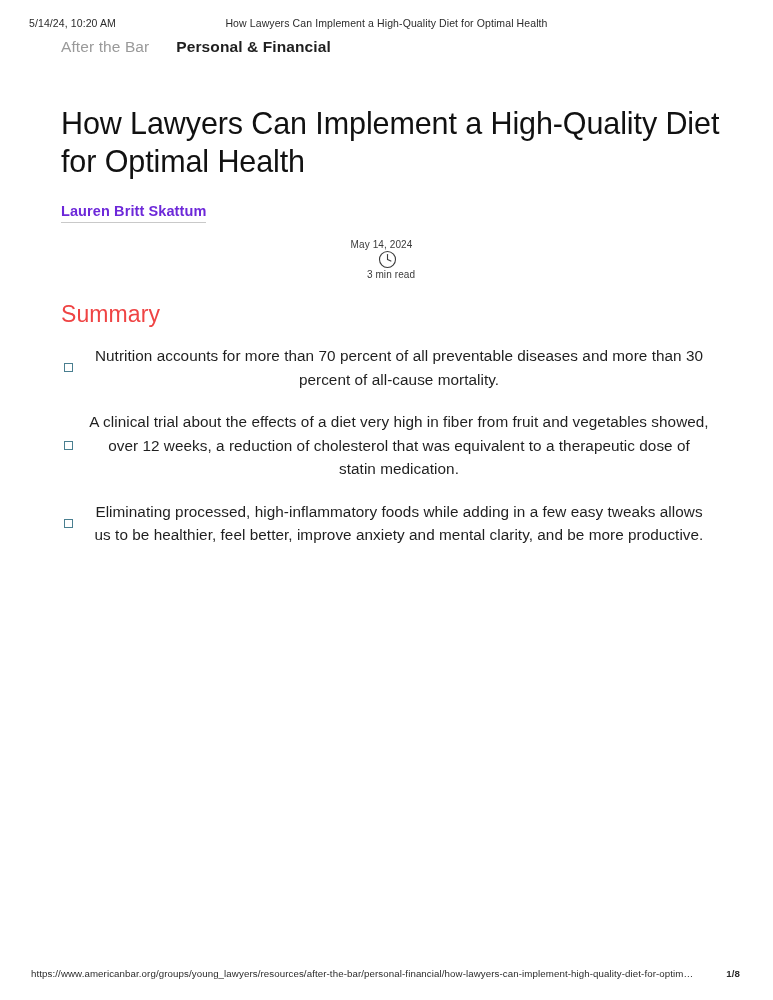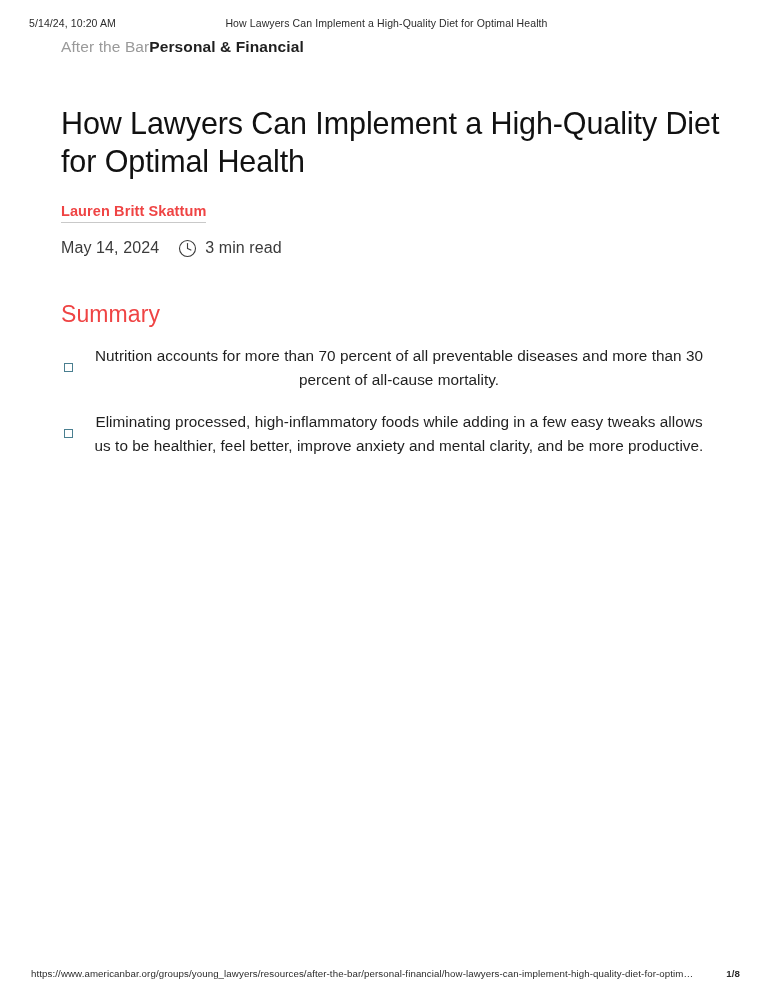--- a/index.html
+++ b/index.html
@@ -44,21 +44,21 @@
     white-space: nowrap;
   }
 
   
   .breadcrumb {
     position: absolute;
     left: 61px;
     top: 38px;
     display: flex;
     align-items: flex-end;
-    gap: 0;
+    gap: 27px;
     white-space: nowrap;
   }
   .crumb-section {
     font-size: 15.5px;
     color: #9a9a9a;
     letter-spacing: 0.1px;
   }
   .crumb-current {
     font-size: 15.5px;
     color: #1f1f1f;
@@ -82,33 +82,34 @@
     letter-spacing: -0.1px;
     width: 665px;
   }
   .byline {
     margin-top: 22px;
   }
   .author-link {
     display: inline-block;
     font-size: 14.5px;
     font-weight: 700;
-    color: #ef4444;
+    color: #6d28d9;
     text-decoration: none;
     border-bottom: 1px solid #c9c9c9;
     padding-bottom: 3px;
     letter-spacing: 0.1px;
   }
   .meta-row {
     margin-top: 16px;
     display: flex;
-    align-items: flex-start;
-    font-size: 16px;
+    align-items: center;
+    font-size: 10px;
     color: #3b3b3b;
     letter-spacing: 0.1px;
+    flex-direction: column;
   }
   .meta-date {
     margin-right: 19px;
   }
   .clock-icon {
     width: 19px;
     height: 19px;
     display: inline-block;
     margin-right: 8px;
     flex: 0 0 auto;
@@ -225,20 +226,24 @@
 
 <h2 class="summary-heading">Summary</h2>
 
 <ul class="summary-list">
   <li class="summary-item">
     <span class="bullet-square" style="border-color: rgb(74, 127, 144);"></span>
     <span class="summary-text">Nutrition accounts for more than 70 percent of all preventable diseases and more than 30 percent of all-cause mortality.</span>
   </li>
   <li class="summary-item">
     <span class="bullet-square" style="border-color: rgb(74, 127, 144);"></span>
+    <span class="summary-text">A clinical trial about the effects of a diet very high in fiber from fruit and vegetables showed, over 12 weeks, a reduction of cholesterol that was equivalent to a therapeutic dose of statin medication.</span>
+  </li>
+  <li class="summary-item">
+    <span class="bullet-square" style="border-color: rgb(74, 127, 144);"></span>
     <span class="summary-text">Eliminating processed, high-inflammatory foods while adding in a few easy tweaks allows us to be healthier, feel better, improve anxiety and mental clarity, and be more productive.</span>
   </li>
 </ul>
 
 <div class="print-footer">
   <span class="pf-url">https://www.americanbar.org/groups/young_lawyers/resources/after-the-bar/personal-financial/how-lawyers-can-implement-high-quality-diet-for-optim…</span>
   <span class="pf-page">1/8</span>
 </div>
 
 </body></html>

